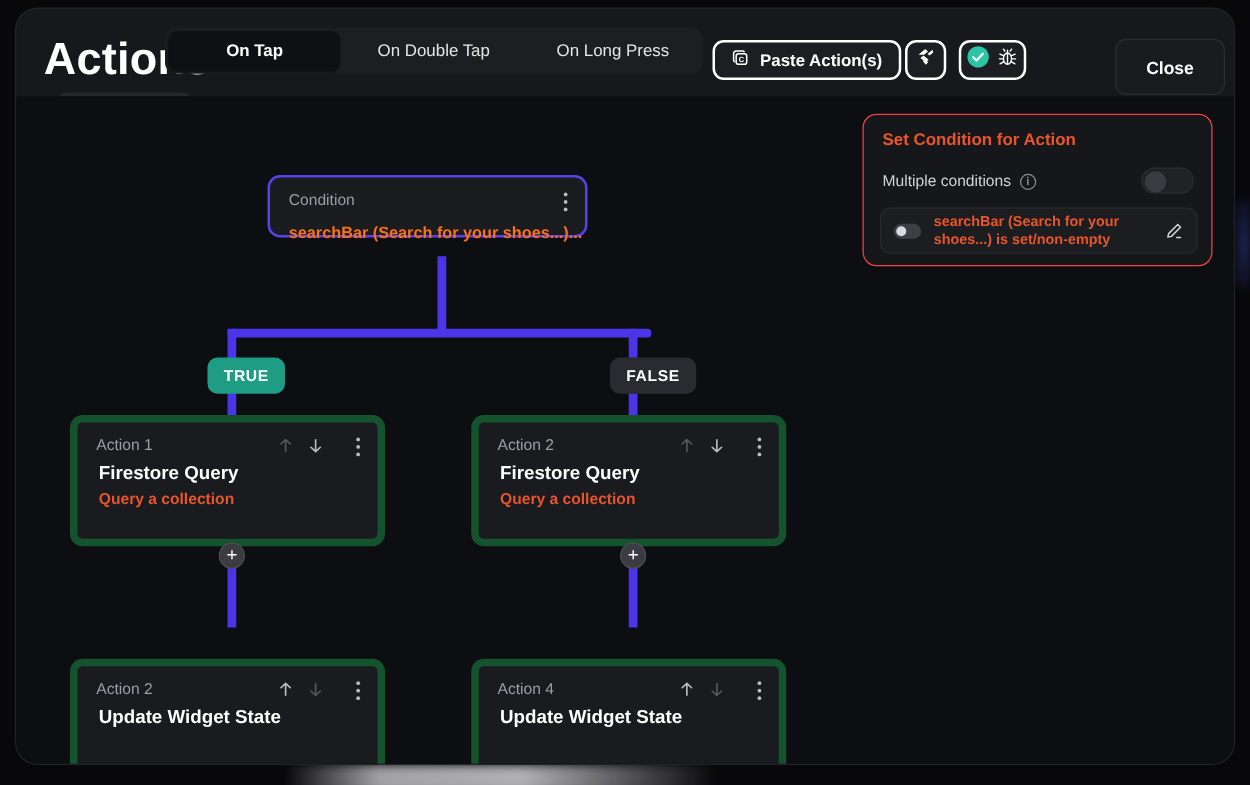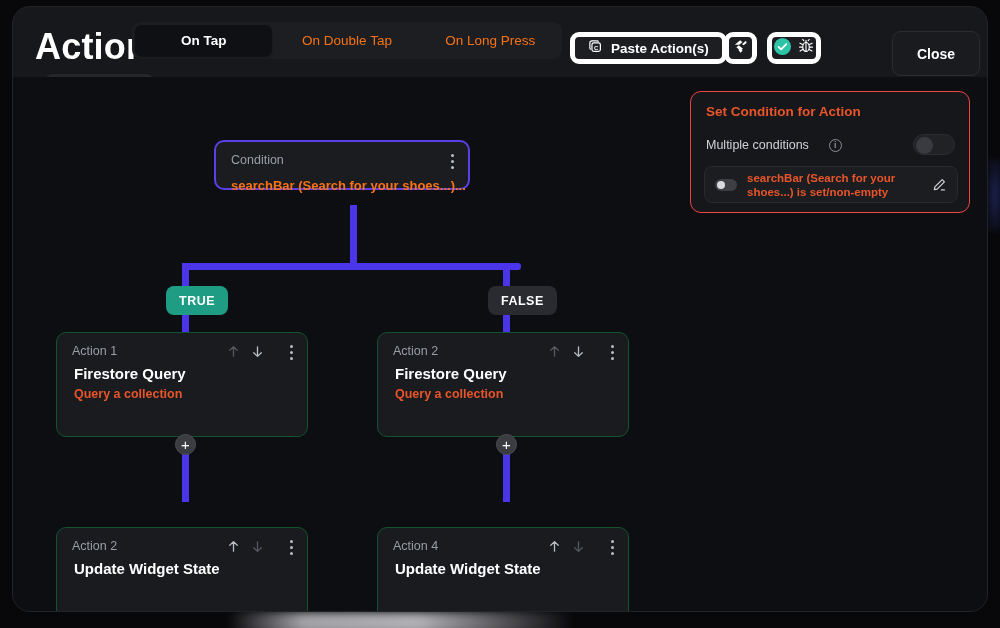--- a/index.html
+++ b/index.html
@@ -40,31 +40,31 @@
     font-size: 36px; font-weight: bold; color: #ffffff; letter-spacing: .2px;
   }
 
   .tabbar {
     position: absolute; left: 119px; top: 15px; width: 430px; height: 37px;
     background: #1d1e22; border-radius: 9px; display: flex; align-items: center;
   }
   .tab {
     flex: 1; height: 31px; margin: 0 3px; border-radius: 7px;
     display: flex; align-items: center; justify-content: center;
-    font-size: 13.5px; color: #f97316; cursor: pointer; white-space: nowrap;
+    font-size: 13.5px; color: #e5e5e5; cursor: pointer; white-space: nowrap;
   }
   .tab.active {
     background: #0f1013; color: #ffffff; font-weight: bold;
     box-shadow: 0 1px 2px rgba(0,0,0,.5);
   }
 
   .hdr-btn {
     position: absolute; display: flex; align-items: center; gap: 8px;
     background: #1d1e22; border-radius: 9px; cursor: pointer;
-    border: 5px solid #ffffff;
+    border: 2px solid #ffffff;
   }
   .paste-btn {
     left: 557px; top: 25px; height: 32px; padding: 0 13px;
     font-size: 13.5px; font-weight: bold; color: #ffffff;
   }
   .icon-btn-a { left: 711px; top: 25px; width: 33px; height: 32px; justify-content: center; }
   .icon-pair {
     left: 754px; top: 25px; width: 54px; height: 32px; justify-content: center; gap: 5px;
   }
   .close-btn {
@@ -86,21 +86,21 @@
     position: absolute; left: 0; top: 70px; width: 976px; height: 536px;
     background: #0d0e11; overflow: hidden;
   }
 
   
   .wire { position: absolute; background: #4b35e8; }
 
   
   .node {
     position: absolute; background: #191b1f; border-radius: 10px;
-    border: 1px solid #14532d;
+    border: 6px solid #14532d;
   }
   .node.cond {
     left: 201px; top: 63px; width: 256px; height: 50px;
     border: 2px solid #5b3fe8; background: #1a1c20;
   }
   .node-label {
     position: absolute; left: 15px; top: 11px; font-size: 12.5px; color: #9a9ea6;
   }
   .cond-title {
     position: absolute; left: 15px; top: 36px; font-size: 13px; font-weight: bold;
@@ -142,21 +142,21 @@
 
   
   .panel {
     position: absolute; left: 677px; top: 14px; width: 280px; height: 122px;
     background: #16171b; border: 1px solid #ef4444; border-radius: 11px;
   }
   .panel-title {
     position: absolute; left: 15px; top: 12px; font-size: 13.5px; font-weight: bold; color: #e8552a;
   }
   .panel-row {
-    position: absolute; left: 15px; top: 46px; display: flex; align-items: center; gap: 20px;
+    position: absolute; left: 15px; top: 46px; display: flex; align-items: center; gap: 7px;
     font-size: 12.5px; color: #cfd2d7; text-align: right;
   }
   .info-i {
     width: 13px; height: 13px; border-radius: 50%; border: 1px solid #8a8e96;
     font-size: 9px; color: #8a8e96; display: flex; align-items: center; justify-content: center;
     font-style: normal; font-weight: bold;
   }
   .toggle {
     position: absolute; right: 14px; top: 42px; width: 42px; height: 21px;
     border-radius: 11px; background: #212226; border: 1px solid #2c2d32; cursor: pointer;

